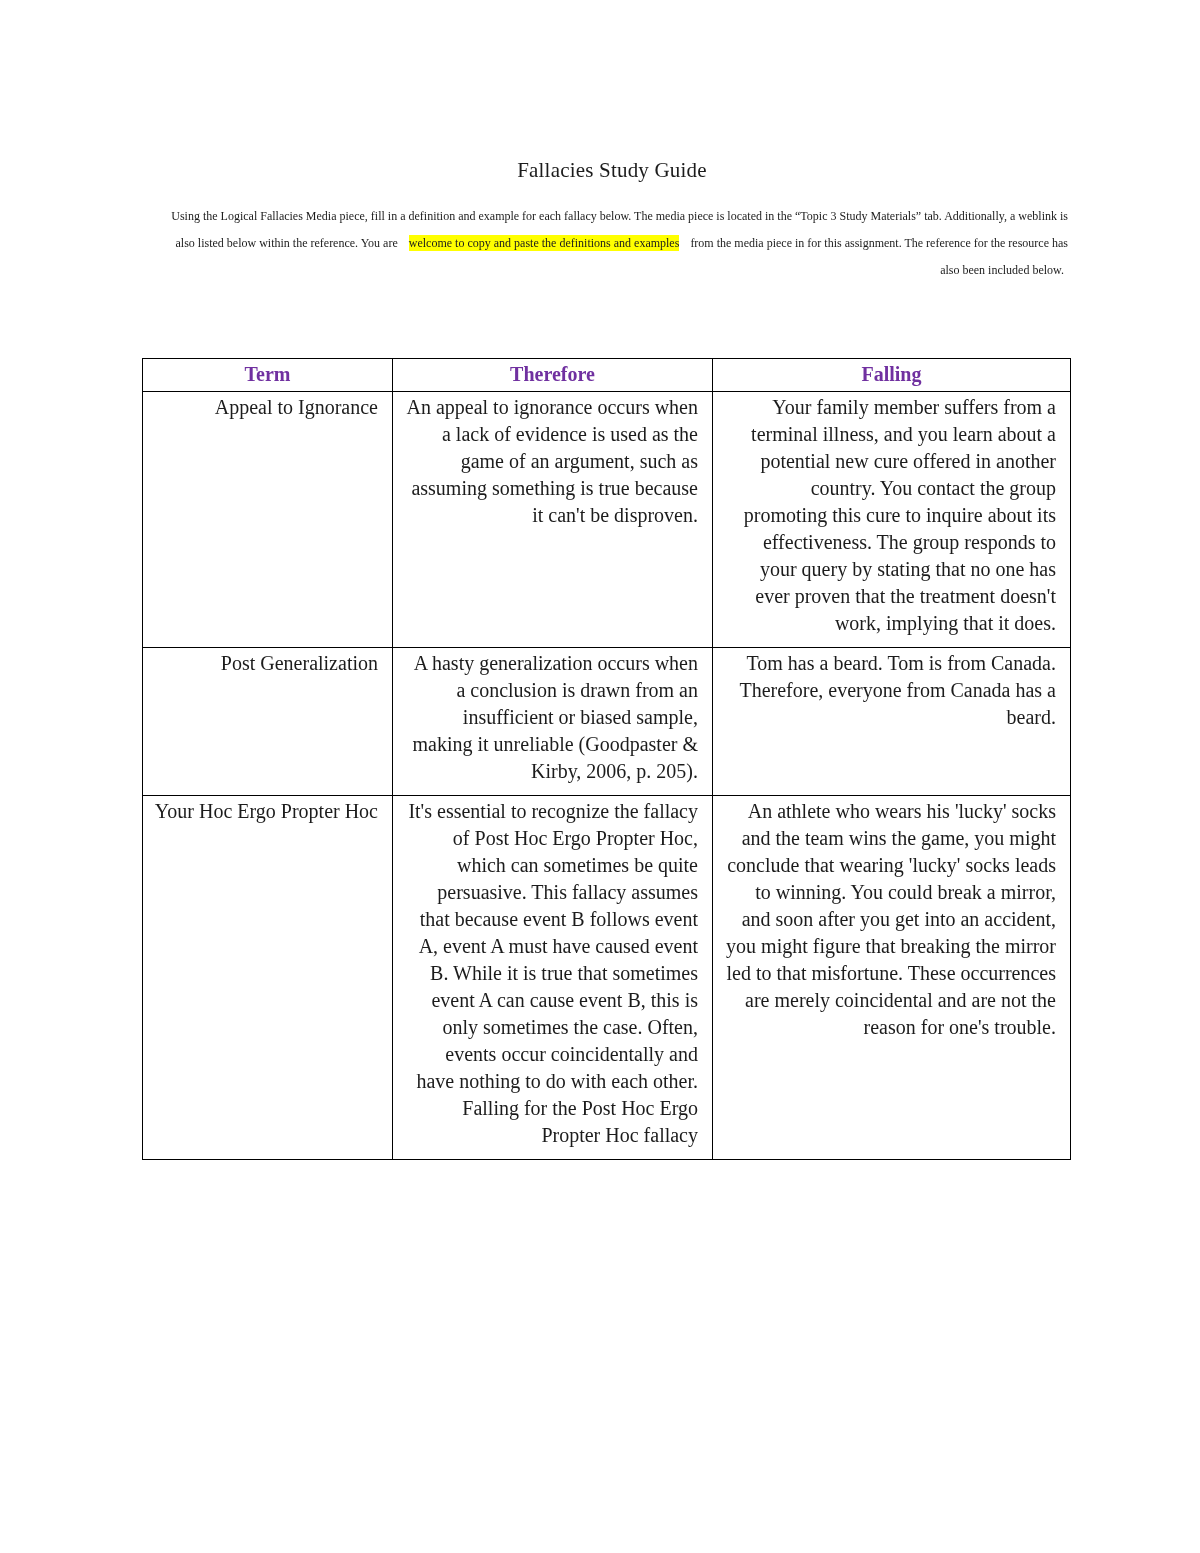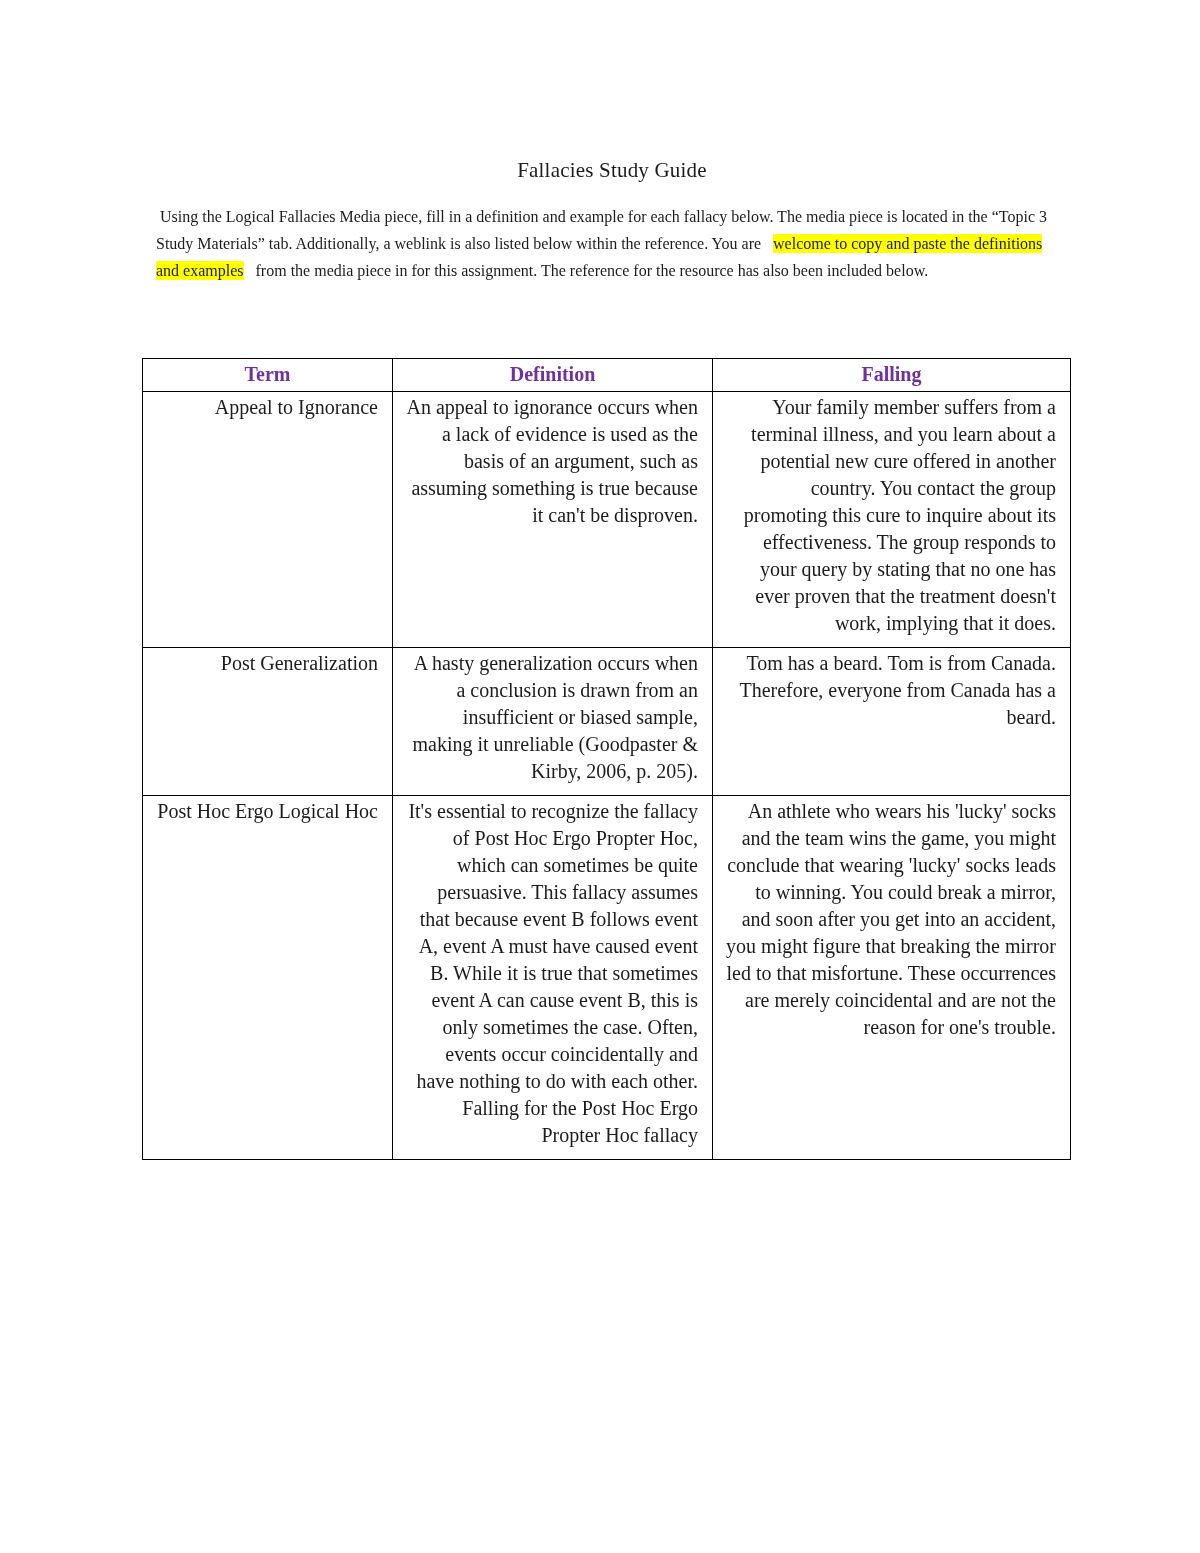--- a/index.html
+++ b/index.html
@@ -20,23 +20,23 @@
     padding: 142px 140px 0 140px;
   }
   .doc-title {
     font-size: 21px;
     font-weight: normal;
     text-align: center;
     margin-bottom: 20px;
     letter-spacing: 0.2px;
   }
   .para {
-    font-size: 16px;
+    font-size: 12px;
     line-height: 27px;
-    text-align: left;
+    text-align: right;
   }
   .intro {
     margin-bottom: 74px;
   }
   .reference {
     margin-bottom: 60px;
   }
   mark.hl {
     background: #ffff00;
     color: inherit;
@@ -88,36 +88,36 @@
 
   <table class="fallacies">
     <colgroup>
       <col class="c-term">
       <col class="c-def">
       <col class="c-ex">
     </colgroup>
     <thead>
       <tr>
         <th>Term</th>
-        <th>Definition</th>
+        <th>Therefore</th>
         <th>Falling</th>
       </tr>
     </thead>
     <tbody>
       <tr>
         <td>Appeal to Ignorance</td>
-        <td>An appeal to ignorance occurs when a lack of evidence is used as the basis of an argument, such as assuming something is true because it can't be disproven.</td>
+        <td>An appeal to ignorance occurs when a lack of evidence is used as the game of an argument, such as assuming something is true because it can't be disproven.</td>
         <td>Your family member suffers from a terminal illness, and you learn about a potential new cure offered in another country. You contact the group promoting this cure to inquire about its effectiveness. The group responds to your query by stating that no one has ever proven that the treatment doesn't work, implying that it does.</td>
       </tr>
       <tr>
         <td>Post Generalization</td>
         <td>A hasty generalization occurs when a conclusion is drawn from an insufficient or biased sample, making it unreliable (Goodpaster &amp; Kirby, 2006, p. 205).</td>
         <td>Tom has a beard. Tom is from Canada. Therefore, everyone from Canada has a beard.</td>
       </tr>
       <tr>
-        <td>Post Hoc Ergo Logical Hoc</td>
+        <td>Your Hoc Ergo Propter Hoc</td>
         <td>It's essential to recognize the fallacy of Post Hoc Ergo Propter Hoc, which can sometimes be quite persuasive. This fallacy assumes that because event B follows event A, event A must have caused event B. While it is true that sometimes event A can cause event B, this is only sometimes the case. Often, events occur coincidentally and have nothing to do with each other. Falling for the Post Hoc Ergo Propter Hoc fallacy</td>
         <td>An athlete who wears his 'lucky' socks and the team wins the game, you might conclude that wearing 'lucky' socks leads to winning. You could break a mirror, and soon after you get into an accident, you might figure that breaking the mirror led to that misfortune. These occurrences are merely coincidental and are not the reason for one's trouble.</td>
       </tr>
     </tbody>
   </table>
 
 </div>
 
 </body></html>

